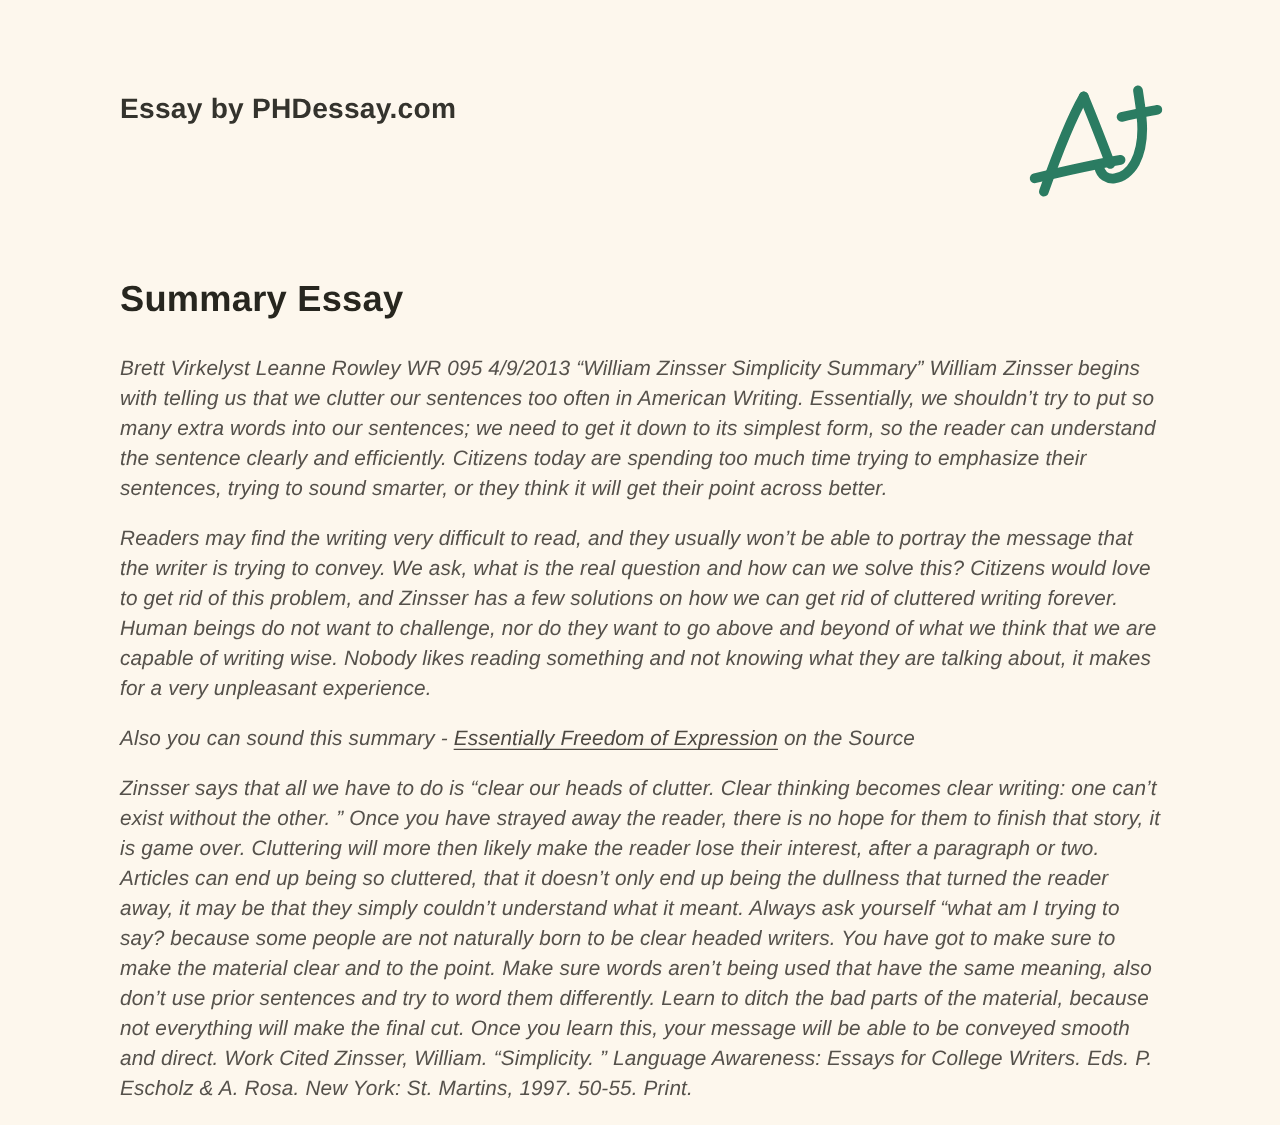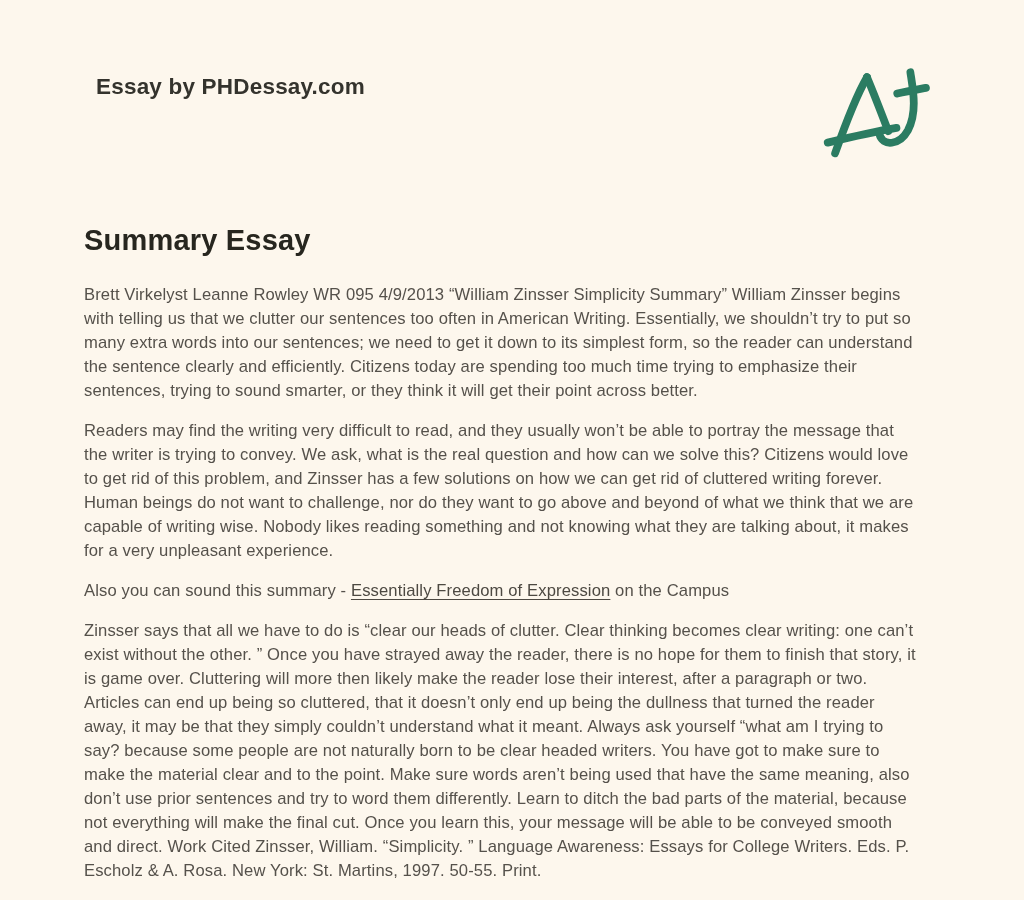--- a/index.html
+++ b/index.html
@@ -44,37 +44,38 @@
   }
   .logo {
     position: absolute;
     left: 822px;
     top: 66px;
     width: 108px;
     height: 96px;
   }
   .essay {
     position: absolute;
-    left: 84px;
+    left: 96px;
     top: 224px;
     width: 833px;
   }
   .essay-title {
     margin: 0 0 26px 0;
     font-size: 29px;
     font-weight: 700;
     color: #27261f;
     letter-spacing: 0.2px;
   }
   .essay p {
     margin: 0 0 16px 0;
     font-size: 16.6px;
     line-height: 24px;
     color: #55514b;
     letter-spacing: 0.12px;
+    font-style: italic;
   }
   .inline-link {
     color: #4d4942;
     text-decoration: underline;
     text-underline-offset: 3px;
   }
 </style>
 </head>
 <body>
 
@@ -96,18 +97,18 @@
     </svg>
   </div>
 
   <div class="essay">
     <h2 class="essay-title">Summary Essay</h2>
 
     <p>Brett Virkelyst Leanne Rowley WR 095 4/9/2013 “William Zinsser Simplicity Summary” William Zinsser begins with telling us that we clutter our sentences too often in American Writing. Essentially, we shouldn’t try to put so many extra words into our sentences; we need to get it down to its simplest form, so the reader can understand the sentence clearly and efficiently. Citizens today are spending too much time trying to emphasize their sentences, trying to sound smarter, or they think it will get their point across better.</p>
 
     <p>Readers may find the writing very difficult to read, and they usually won’t be able to portray the message that the writer is trying to convey. We ask, what is the real question and how can we solve this? Citizens would love to get rid of this problem, and Zinsser has a few solutions on how we can get rid of cluttered writing forever. Human beings do not want to challenge, nor do they want to go above and beyond of what we think that we are capable of writing wise. Nobody likes reading something and not knowing what they are talking about, it makes for a very unpleasant experience.</p>
 
-    <p><span>Also you can sound this summary - </span><a href="#" class="inline-link">Essentially Freedom of Expression</a><span> on the Campus</span></p>
+    <p><span>Also you can sound this summary - </span><a href="#" class="inline-link">Essentially Freedom of Expression</a><span> on the Source</span></p>
 
     <p>Zinsser says that all we have to do is “clear our heads of clutter. Clear thinking becomes clear writing: one can’t exist without the other. ” Once you have strayed away the reader, there is no hope for them to finish that story, it is game over. Cluttering will more then likely make the reader lose their interest, after a paragraph or two. Articles can end up being so cluttered, that it doesn’t only end up being the dullness that turned the reader away, it may be that they simply couldn’t understand what it meant. Always ask yourself “what am I trying to say? because some people are not naturally born to be clear headed writers. You have got to make sure to make the material clear and to the point. Make sure words aren’t being used that have the same meaning, also don’t use prior sentences and try to word them differently. Learn to ditch the bad parts of the material, because not everything will make the final cut. Once you learn this, your message will be able to be conveyed smooth and direct. Work Cited Zinsser, William. “Simplicity. ” Language Awareness: Essays for College Writers. Eds. P. Escholz &amp; A. Rosa. New York: St. Martins, 1997. 50-55. Print.</p>
   </div>
 
 </div>
 
 </body></html>

